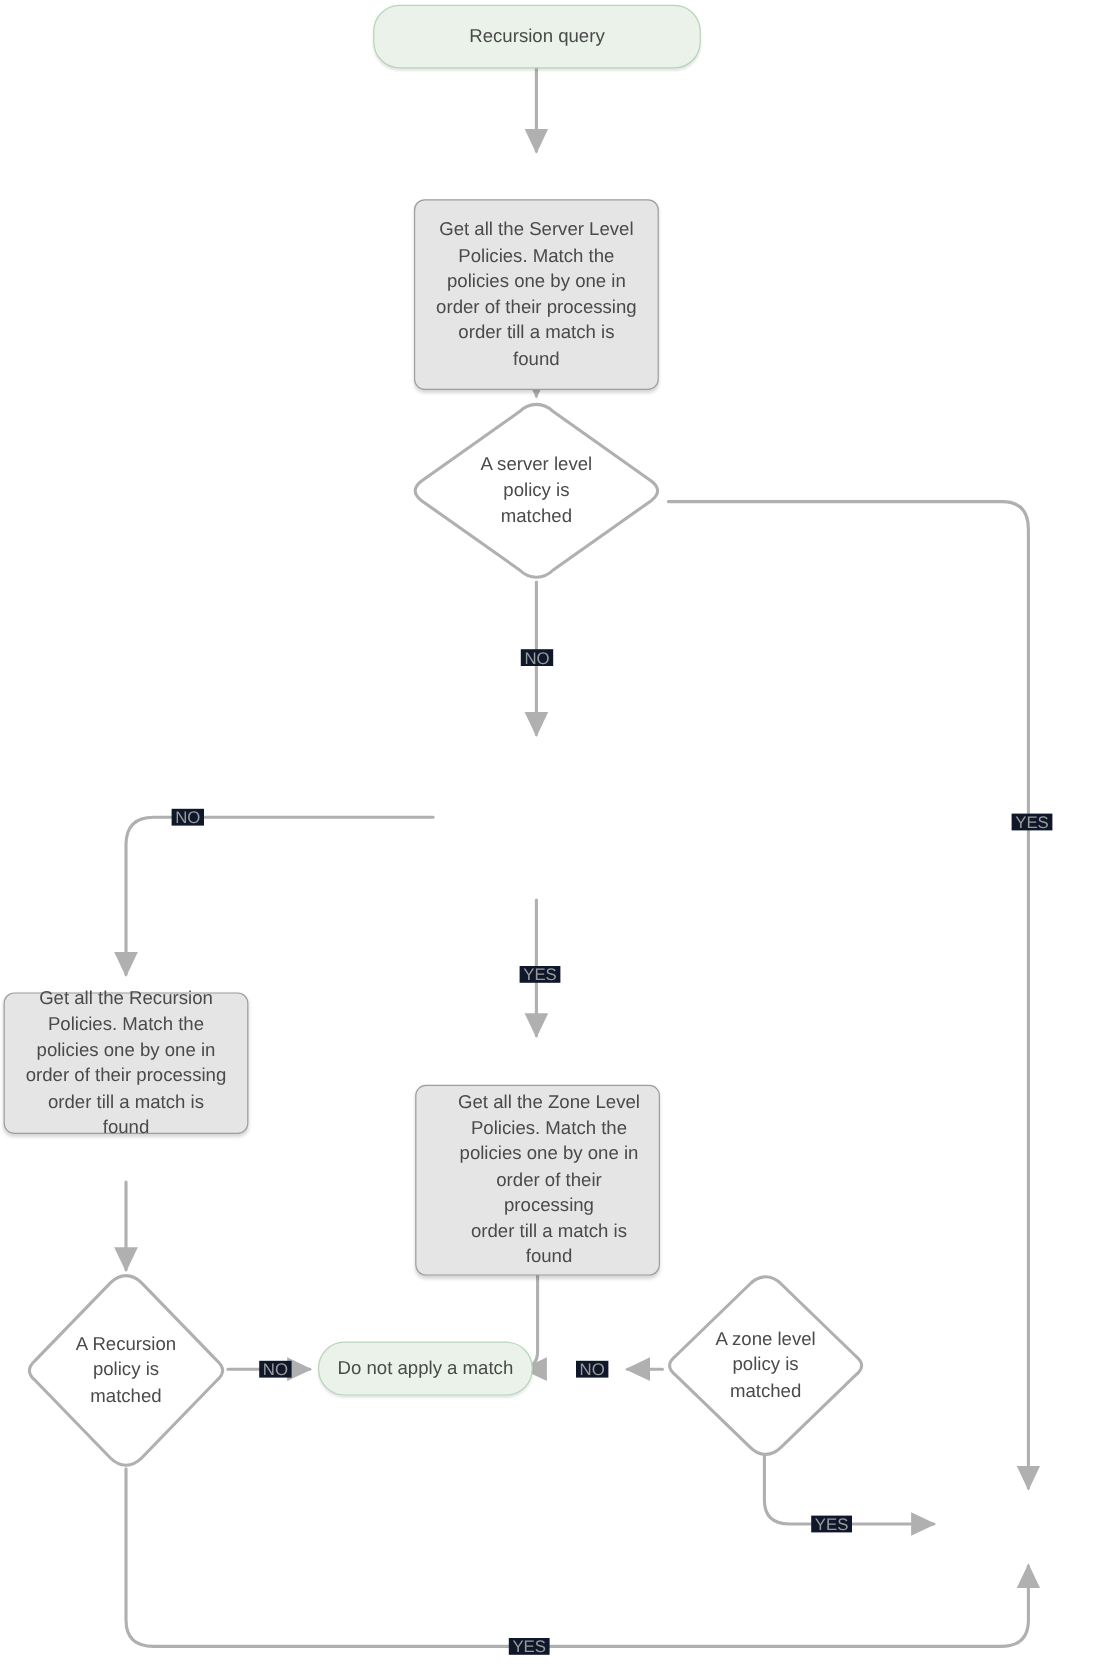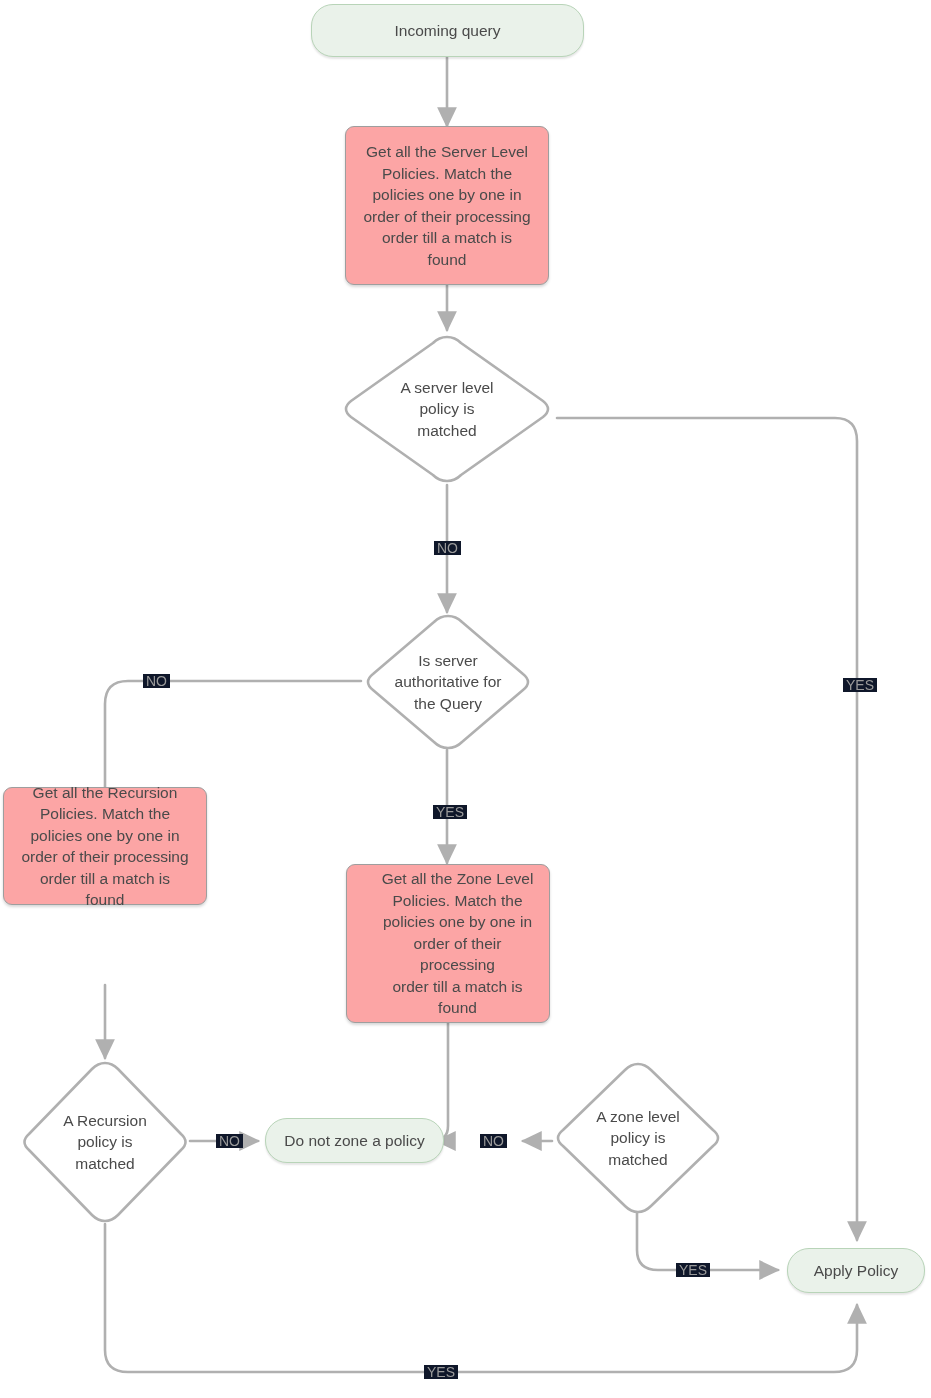--- a/index.html
+++ b/index.html
@@ -38,25 +38,26 @@
   }
   
   .node.terminator {
     background: #eaf2ea;
     border: 1.6px solid #b8d4b8;
     border-radius: 22px;
     box-shadow: 0 2px 2px rgba(0,0,0,0.10);
   }
   
   .node.process {
-    background: #fca5a5;
+    background: #e5e5e5;
     border: 1.6px solid #9e9e9e;
     border-radius: 9px;
     box-shadow: 0 2px 3px rgba(0,0,0,0.16);
     padding: 6px 10px;
+    margin-top: 40px;
   }
   
   .diamond-wrap {
     position: absolute;
   }
   .diamond-wrap svg.shape {
     position: absolute;
     left: 0; top: 0;
     overflow: visible;
   }
@@ -120,48 +121,39 @@
 
       <path d="M552,1141 L523,1141" marker-end="url(#ah)"></path>
 
       <path d="M448,1022 L448,1060 Q448,1075 466,1085 L540,1130" opacity="0"></path>
 
       <path d="M637,1213 L637,1250 Q637,1270 658,1270 L778,1270" marker-end="url(#ah)"></path>
 
     </g>
   </svg>
 
-  <div class="node terminator" style="left:311px; top:4px; width:273px; height:53px;">Incoming query</div>
+  <div class="node terminator" style="left:311px; top:4px; width:273px; height:53px;">Recursion query</div>
 
   <div class="node process" style="left:345px; top:126px; width:204px; height:159px;">Get all the Server Level
 Policies. Match the
 policies one by one in
 order of their processing
 order till a match is
 found</div>
 
   <div class="diamond-wrap" style="left:337px; top:333px; width:220px; height:152px;">
     <svg class="shape" width="220" height="152" viewBox="0 0 220 152">
       <path d="M110,4 Q118,4 124,10 L206,68 Q216,76 206,84 L124,142 Q118,148 110,148
                Q102,148 96,142 L14,84 Q4,76 14,68 L96,10 Q102,4 110,4 Z" fill="#ffffff" stroke="#b0b0b0" stroke-width="2.6" stroke-linejoin="round"></path>
     </svg>
     <div class="diamond-label">A server level
 policy is
 matched</div>
   </div>
 
-  <div class="diamond-wrap" style="left:359px; top:612px; width:178px; height:140px;">
-    <svg class="shape" width="178" height="140" viewBox="0 0 178 140">
-      <path d="M89,4 Q97,4 103,10 L164,62 Q174,70 164,78 L103,130 Q97,136 89,136
-               Q81,136 75,130 L14,78 Q4,70 14,62 L75,10 Q81,4 89,4 Z" fill="#ffffff" stroke="#b0b0b0" stroke-width="2.6" stroke-linejoin="round"></path>
-    </svg>
-    <div class="diamond-label">Is server
-authoritative for
-the Query</div>
-  </div>
 
   <div class="node process" style="left:3px; top:787px; width:204px; height:118px;">Get all the Recursion
 Policies. Match the
 policies one by one in
 order of their processing
 order till a match is
 found</div>
 
   <div class="node process" style="left:346px; top:864px; width:204px; height:159px;padding-left:29px;">Get all the Zone Level
 Policies. Match the
@@ -183,23 +175,22 @@
   <div class="diamond-wrap" style="left:549px; top:1060px; width:178px; height:156px;">
     <svg class="shape" width="178" height="156" viewBox="0 0 178 156">
       <path d="M89,4 Q96,4 102,10 L164,70 Q174,78 164,86 L102,146 Q96,152 89,152
                Q82,152 76,146 L14,86 Q4,78 14,70 L76,10 Q82,4 89,4 Z" fill="#ffffff" stroke="#b0b0b0" stroke-width="2.6" stroke-linejoin="round"></path>
     </svg>
     <div class="diamond-label">A zone level
 policy is
 matched</div>
   </div>
 
-  <div class="node terminator" style="left:265px; top:1118px; width:179px; height:45px;">Do not zone a policy</div>
-
-  <div class="node terminator" style="left:787px; top:1248px; width:138px; height:45px;">Apply Policy</div>
+  <div class="node terminator" style="left:265px; top:1118px; width:179px; height:45px;">Do not apply a match</div>
+
 
   <div class="edge-label" style="left:434px; top:541px;">NO</div>
 
   <div class="edge-label" style="left:843px; top:678px;">YES</div>
 
   <div class="edge-label" style="left:143px; top:674px;">NO</div>
 
   <div class="edge-label" style="left:433px; top:805px;">YES</div>
 
   <div class="edge-label" style="left:216px; top:1134px;">NO</div>

